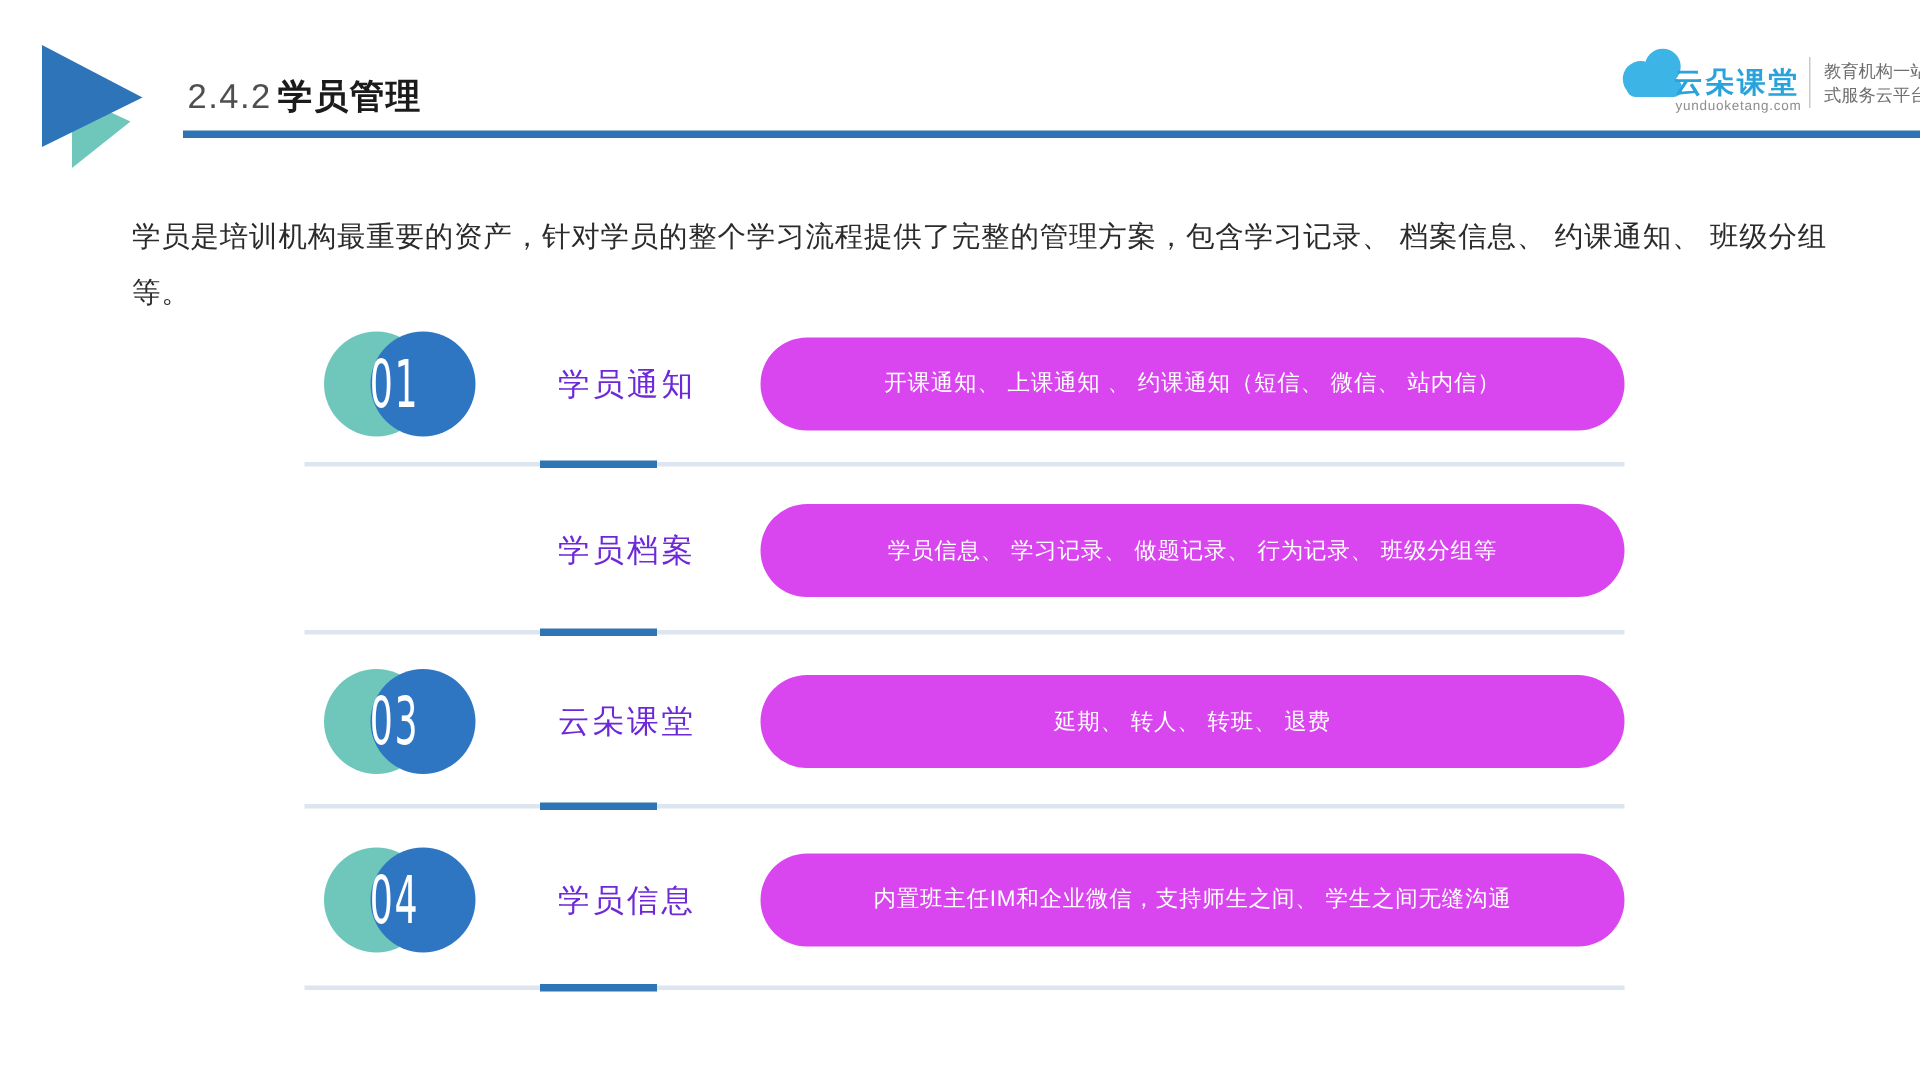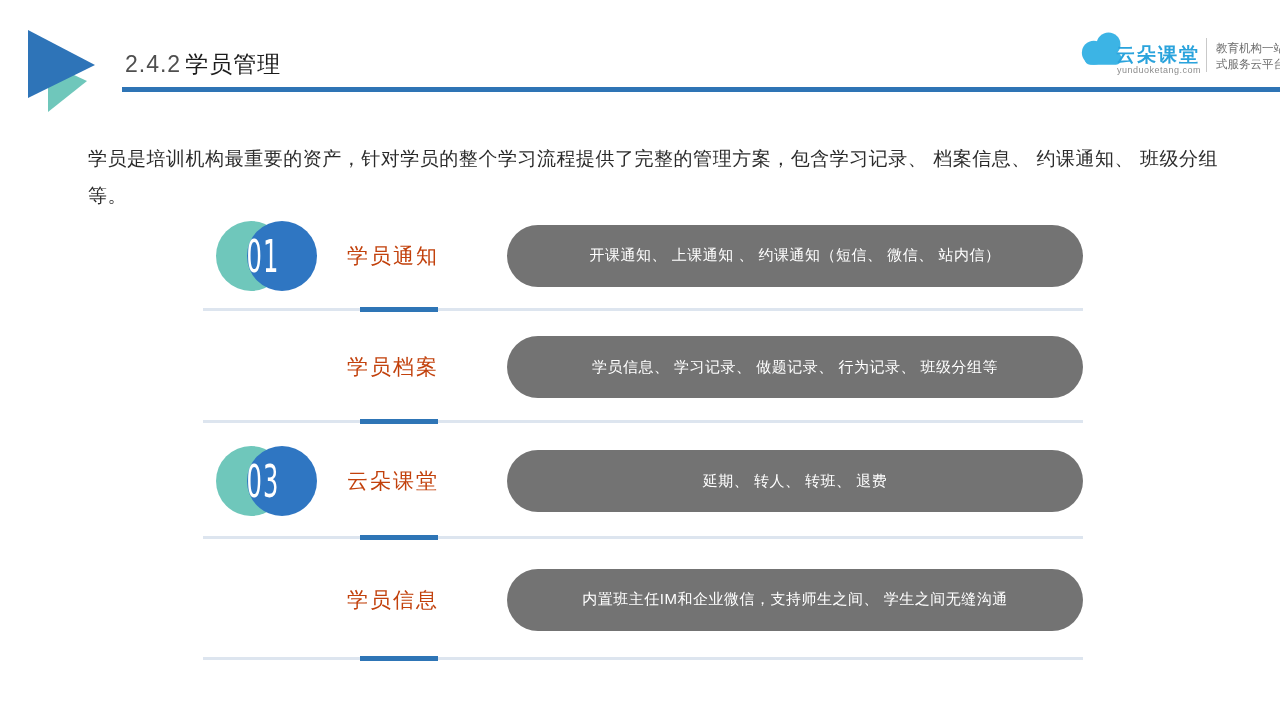--- a/index.html
+++ b/index.html
@@ -9,21 +9,21 @@
     font-family:"Liberation Sans","DejaVu Sans",sans-serif;
   }
   .slide{position:absolute;inset:0;}
 
   
   .corner-svg{position:absolute;left:0;top:0;width:130px;height:120px;}
   .page-title{
     position:absolute;left:125px;top:49px;
     font-size:23px;color:#4f4f4f;letter-spacing:1px;white-space:nowrap;
   }
-  .page-title .bold{font-weight:normal;color:#1b1b1b;margin-left:4px;}
+  .page-title .bold{font-weight:bold;color:#1b1b1b;margin-left:4px;}
   .title-underline{
     position:absolute;left:122px;right:0;top:87px;height:5px;background:#2e74b5;
   }
 
   
   .logo{position:absolute;right:16px;top:28px;width:184px;height:50px;}
   .logo .cloud{position:absolute;left:0;top:2px;}
   .logo .brand{
     position:absolute;left:36px;top:14px;font-size:19px;font-weight:bold;
     color:#2aa3dc;letter-spacing:2px;white-space:nowrap;
@@ -59,26 +59,26 @@
   .circles{position:absolute;left:13px;top:50%;margin-top:-35px;width:101px;height:70px;}
   .circle-teal{position:absolute;left:0;top:0;width:70px;height:70px;border-radius:50%;background:#6fc7bb;}
   .circle-blue{position:absolute;left:31px;top:0;width:70px;height:70px;border-radius:50%;background:#2f76c2;}
   .row-num{
     position:absolute;left:0;top:0;width:94px;height:70px;line-height:72px;
     text-align:center;color:#ffffff;font-size:44px;letter-spacing:2px;
     font-family:"DejaVu Sans",sans-serif;
     transform:scaleX(0.55);transform-origin:50% 50%;z-index:3;
   }
   .row-label{
-    position:absolute;left:144px;top:50%;transform:translateY(-50%);
-    font-size:21px;color:#c2410c;letter-spacing:2px;white-space:nowrap;
+    position:absolute;left:169px;top:50%;transform:translateY(-50%);
+    font-size:21px;color:#6d28d9;letter-spacing:2px;white-space:nowrap;
   }
   .pill{
     position:absolute;left:304px;top:50%;transform:translateY(-50%);
-    width:576px;height:62px;border-radius:31px;background:#737373;
+    width:576px;height:62px;border-radius:31px;background:#d946ef;
     color:#ffffff;font-size:15px;letter-spacing:0.5px;
     display:flex;align-items:center;justify-content:center;
     text-align:center;padding:0 20px;box-sizing:border-box;
   }
 </style>
 </head>
 <body>
 
 <div class="slide">
 
@@ -136,20 +136,25 @@
         <div class="circle-blue"></div>
         <div class="row-num">03</div>
       </div>
       <div class="row-label">云朵课堂</div>
       <div class="pill">延期、 转人、 转班、 退费</div>
       <div class="divider"></div>
       <div class="divider-accent"></div>
     </div>
 
     <div class="row">
+      <div class="circles">
+        <div class="circle-teal"></div>
+        <div class="circle-blue"></div>
+        <div class="row-num">04</div>
+      </div>
       <div class="row-label">学员信息</div>
       <div class="pill">内置班主任IM和企业微信，支持师生之间、 学生之间无缝沟通</div>
       <div class="divider"></div>
       <div class="divider-accent"></div>
     </div>
 
   </div>
 </div>
 
 </body></html>

